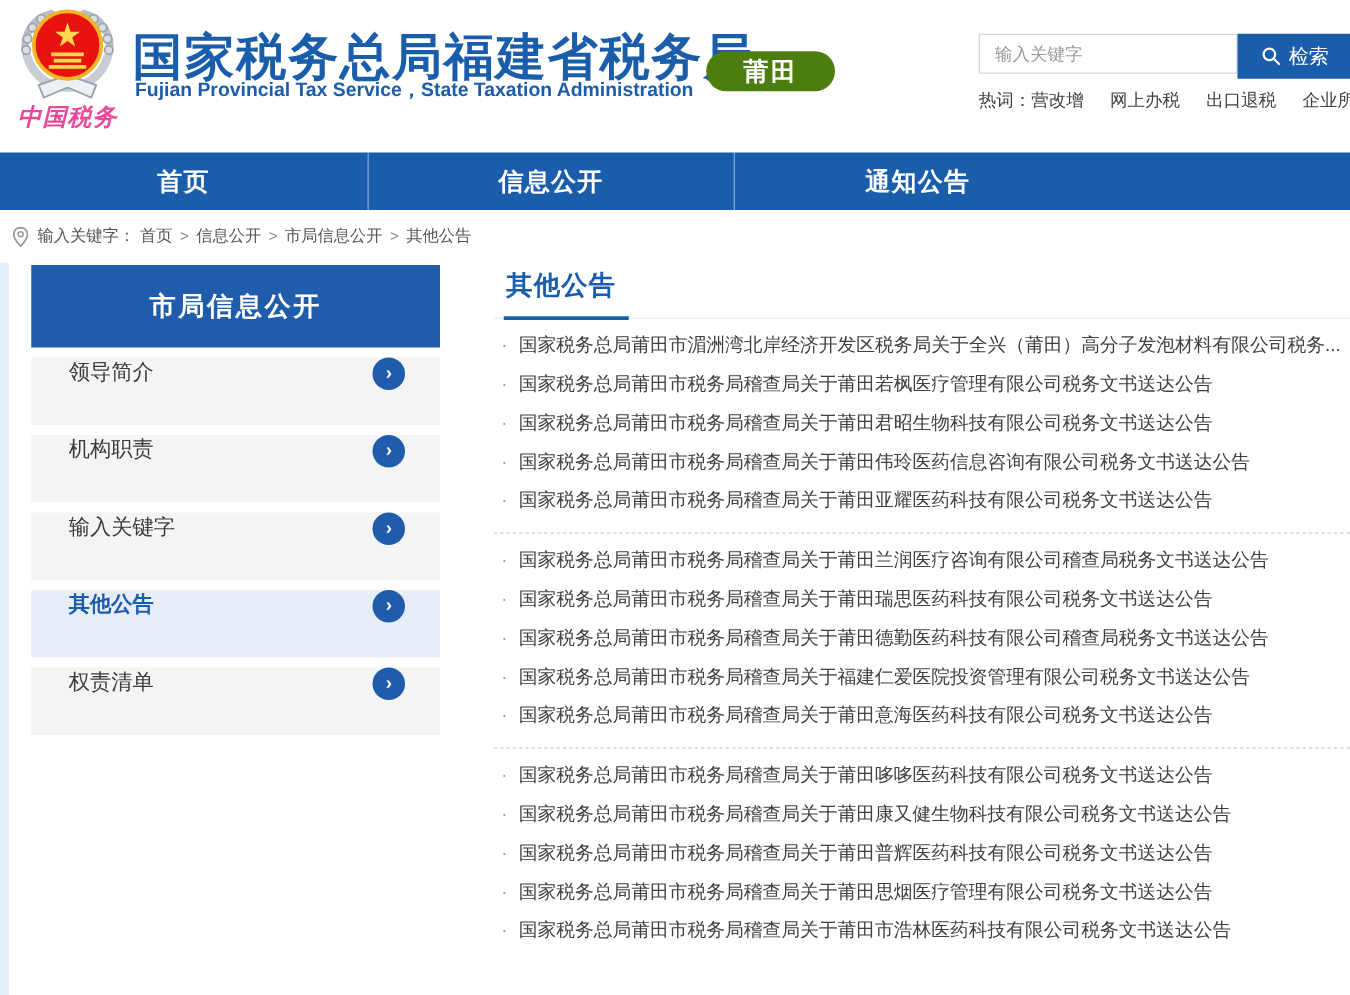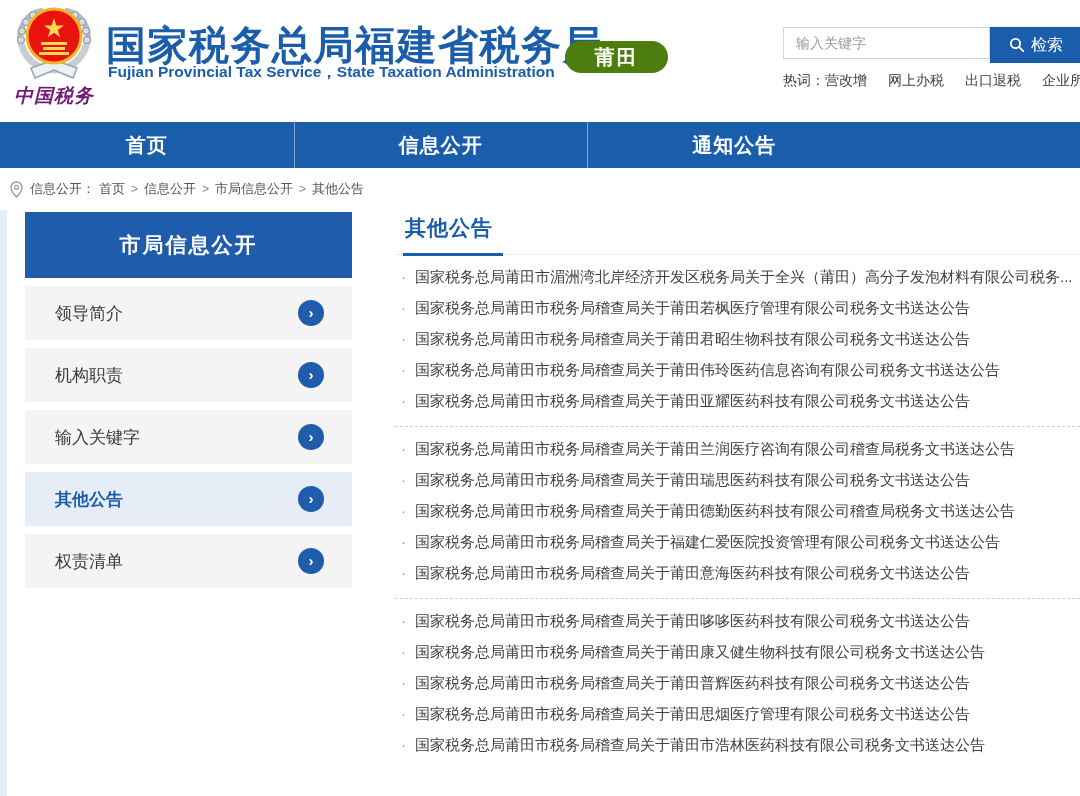--- a/index.html
+++ b/index.html
@@ -5,22 +5,22 @@
   * { margin:0; padding:0; box-sizing:border-box; }
   html,body { width:1080px; height:796px; overflow:hidden; background:#fff;
     font-family:"Liberation Sans","DejaVu Sans",sans-serif; }
   .page { position:relative; width:1080px; height:796px; background:#fff; }
   .left-strip { position:absolute; left:0; top:210px; width:7px; height:586px;
     background:#e4effa; }
 
   
   .header { position:relative; width:1080px; height:122px; background:#fff; }
   .logo-wrap { position:absolute; left:8px; top:6px; width:92px; height:102px; text-align:center; }
-  .logo-caption { color:#701a75; font-size:19px; font-weight:bold; font-style:italic;
-    letter-spacing:1px; line-height:1; margin-top:-2px; font-family:Liberation Sans, sans-serif;text-align:center; }
+  .logo-caption { color:#ec4899; font-size:19px; font-weight:bold; font-style:italic;
+    letter-spacing:1px; line-height:1; margin-top:-2px; font-family:Liberation Mono, monospace;text-align:center; }
   .site-title { position:absolute; left:106px; top:18px; color:#1a5dab; font-size:40px;
     font-weight:bold; letter-spacing:1.5px; white-space:nowrap; }
   .site-subtitle { position:absolute; left:108px; top:62px; color:#1a5dab; font-size:15.5px;
     font-weight:bold; font-family:Liberation Sans, sans-serif; white-space:nowrap; }
   .region-badge { position:absolute; left:565px; top:28px; width:103px; height:32px;
     background:#4d7c0f; border-radius:17px; color:#fff; font-size:20px; font-weight:bold;
     display:flex; align-items:center; justify-content:center; letter-spacing:2px;margin-top:13px; }
   .search-box { position:absolute; left:783px; top:27px; width:297px; height:36px; display:flex; }
   .search-input { flex:1 1 auto; height:32px; border:1px solid #d6d6d6; outline:none;
     padding:0 12px; font-size:14px; color:#333; }
@@ -49,21 +49,21 @@
 
   
   .content { position:absolute; top:212px; left:25px; width:1055px; display:flex; }
 
   
   .sidebar { flex:0 0 327px; margin-right:43px; }
   .sidebar-head { height:66px; background:#1f5cab; color:#fff; font-size:21px; font-weight:bold;
     display:flex; align-items:center; justify-content:center; letter-spacing:2px; }
   .sidebar-list { margin-top:8px; }
   .side-item { height:54px; background:#f4f4f4; margin-bottom:8px; display:flex;
-    align-items:center; justify-content:space-between; padding:0 28px 0 30px; cursor:pointer; }
+    justify-content:space-between; padding:0 28px 0 30px; cursor:pointer; }
   .side-item .lbl { font-size:17px; color:#3a3a3a; }
   .side-item.active { background:#e7edf6; }
   .side-item.active .lbl { color:#1a5dab; font-weight:bold; }
   .side-arrow { width:26px; height:26px; border-radius:50%; background:#1f5cab; color:#fff;
     display:flex; align-items:center; justify-content:center; font-size:15px; font-weight:bold;
     line-height:1; padding-bottom:2px; }
 
   
   .main { flex:1 1 auto; min-width:0; }
   .main-titlebar { border-bottom:1px solid #ececec; padding-left:8px; }
@@ -142,21 +142,21 @@
     <div class="nav-item">首页</div>
     <div class="nav-item">信息公开</div>
     <div class="nav-item">通知公告</div>
   </div>
 
   <div class="breadcrumb">
     <svg width="13" height="17" viewBox="0 0 13 17">
       <path d="M6.5 1 C3.4 1 1 3.4 1 6.4 C1 10.2 6.5 16 6.5 16 C6.5 16 12 10.2 12 6.4 C12 3.4 9.6 1 6.5 1 Z" fill="none" stroke="#999" stroke-width="1.4"></path>
       <circle cx="6.5" cy="6.3" r="2" fill="none" stroke="#999" stroke-width="1.2"></circle>
     </svg>
-    <span>信息公开：</span>
+    <span>输入关键字：</span>
     <a class="crumb first">首页</a>
     <span class="crumb-sep">&gt;</span>
     <a class="crumb">信息公开</a>
     <span class="crumb-sep">&gt;</span>
     <a class="crumb">市局信息公开</a>
     <span class="crumb-sep">&gt;</span>
     <a class="crumb">其他公告</a>
   </div>
 
   <div class="content">

